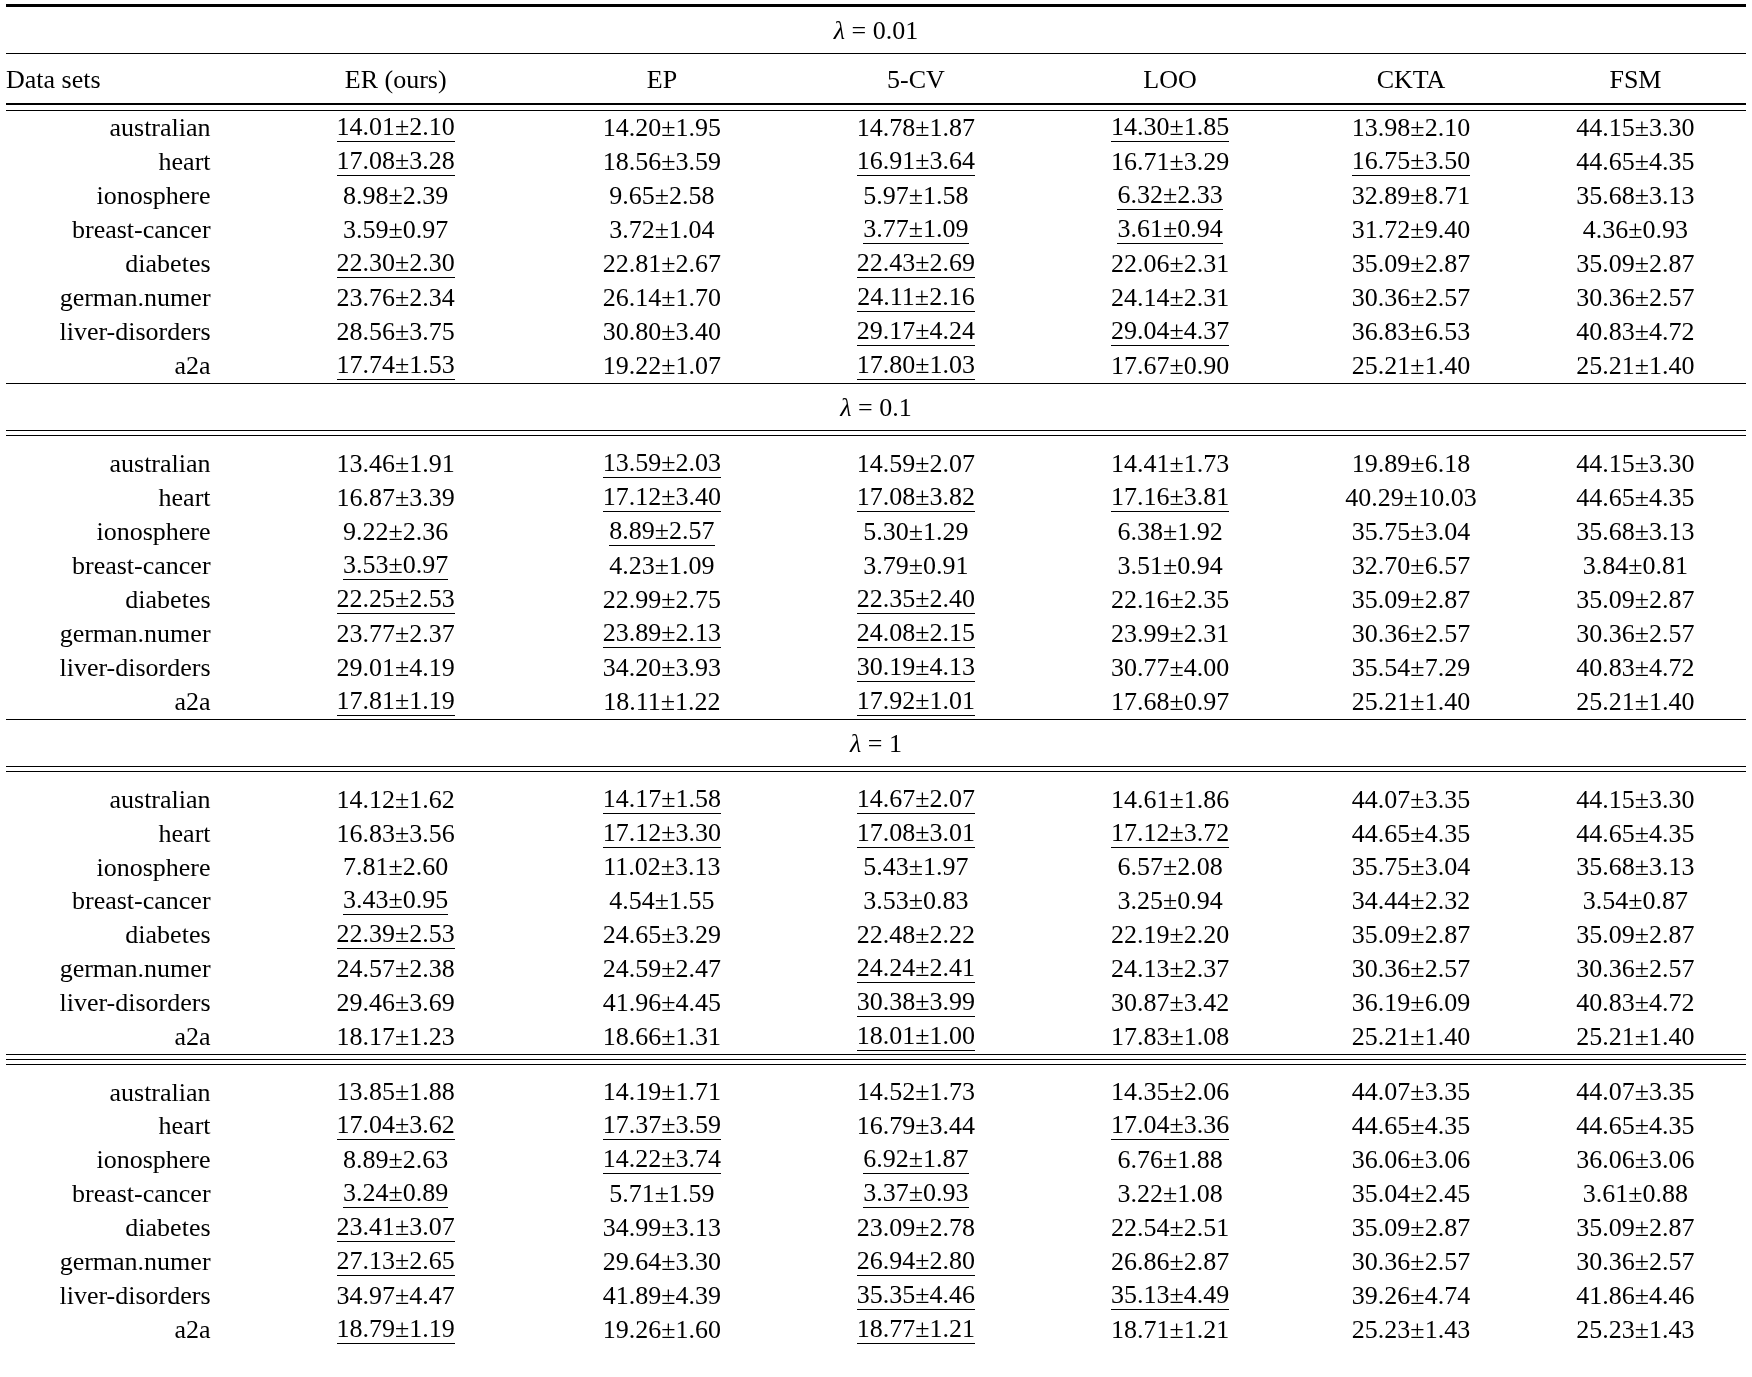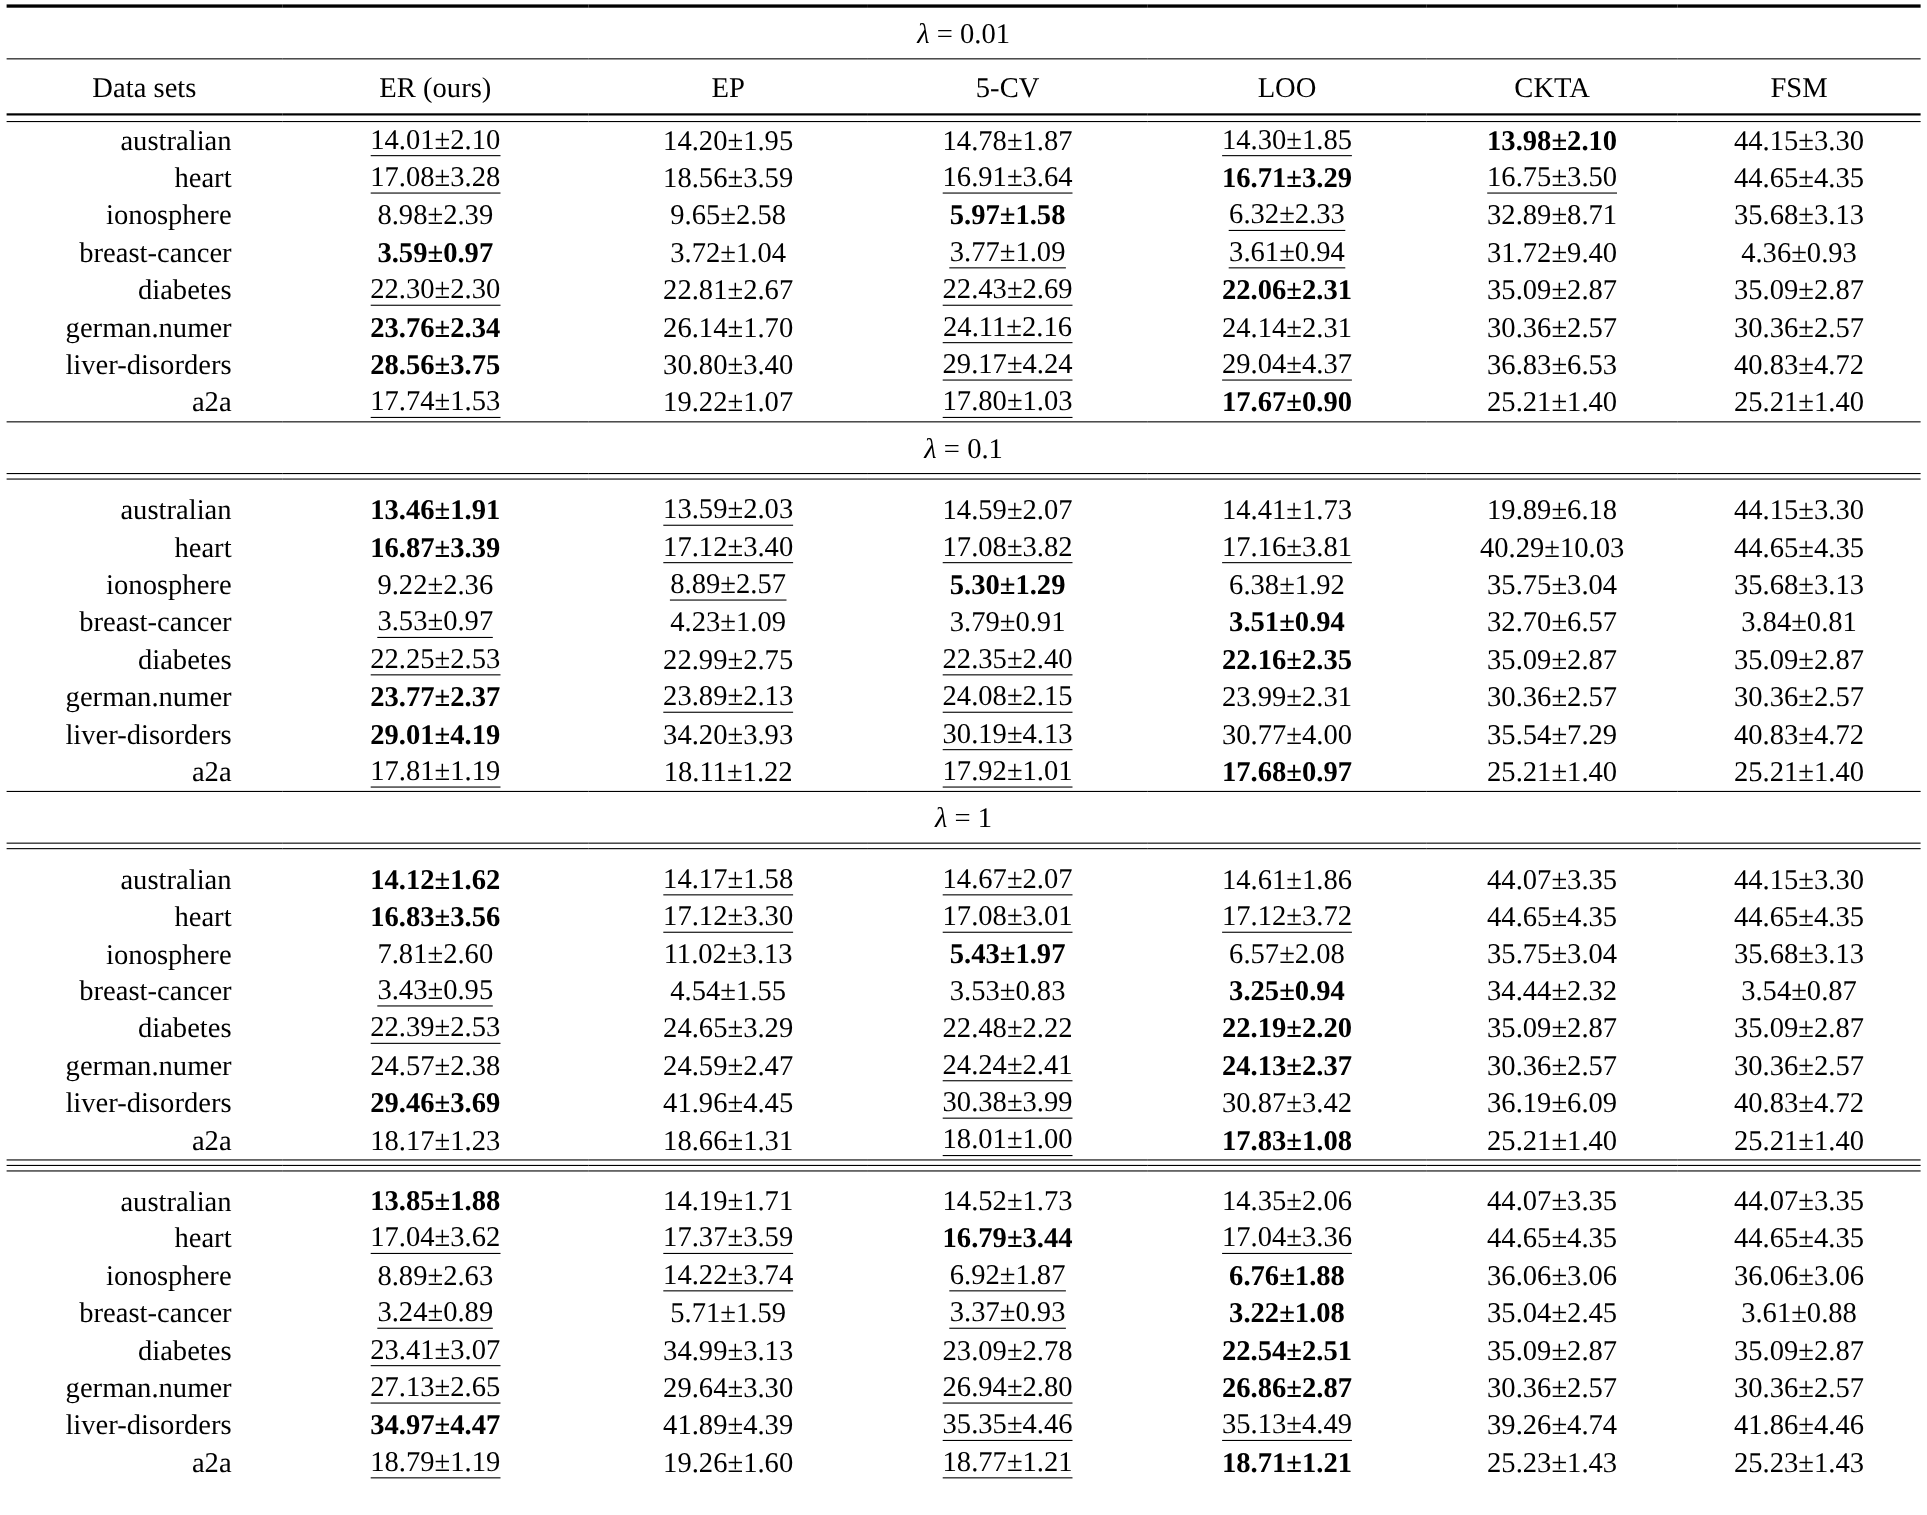--- a/index.html
+++ b/index.html
@@ -51,21 +51,21 @@
   tr.lambda-row td {
     text-align: center;
     padding: 7px 0 9px 0;
     font-size: 26px;
   }
   tr.header-row td {
     padding: 9px 0 10px 0;
     font-size: 26px;
   }
   tr.header-row td.hcol { text-align: center; }
-  tr.header-row td.hds  { text-align: center; }
+  tr.header-row td.hds  { }
 
   tr.data-row td {
     padding: 3.0px 0 3.0px 0;
     font-size: 26px;
     white-space: nowrap;
   }
   tr.data-row td.dsname {
     text-align: right;
     padding-right: 46px;
   }
@@ -74,21 +74,21 @@
   }
   tr.data-row td.val span.cell {
     display: inline-block;
     padding-bottom: 1px;
   }
   span.cell.ul {
     border-bottom: 1.7px solid #000;
     font-family: Liberation Serif, serif;
   }
   span.cell.bold {
-    font-weight: bold;
+    font-weight: normal;
   }
   .lam-italic {
     font-family: "Liberation Serif", "DejaVu Serif", serif;
     font-style: italic;
   }
   .spacer-row td { height: 7px; font-size:0; line-height:0; }
 </style>
 </head>
 <body>
 

